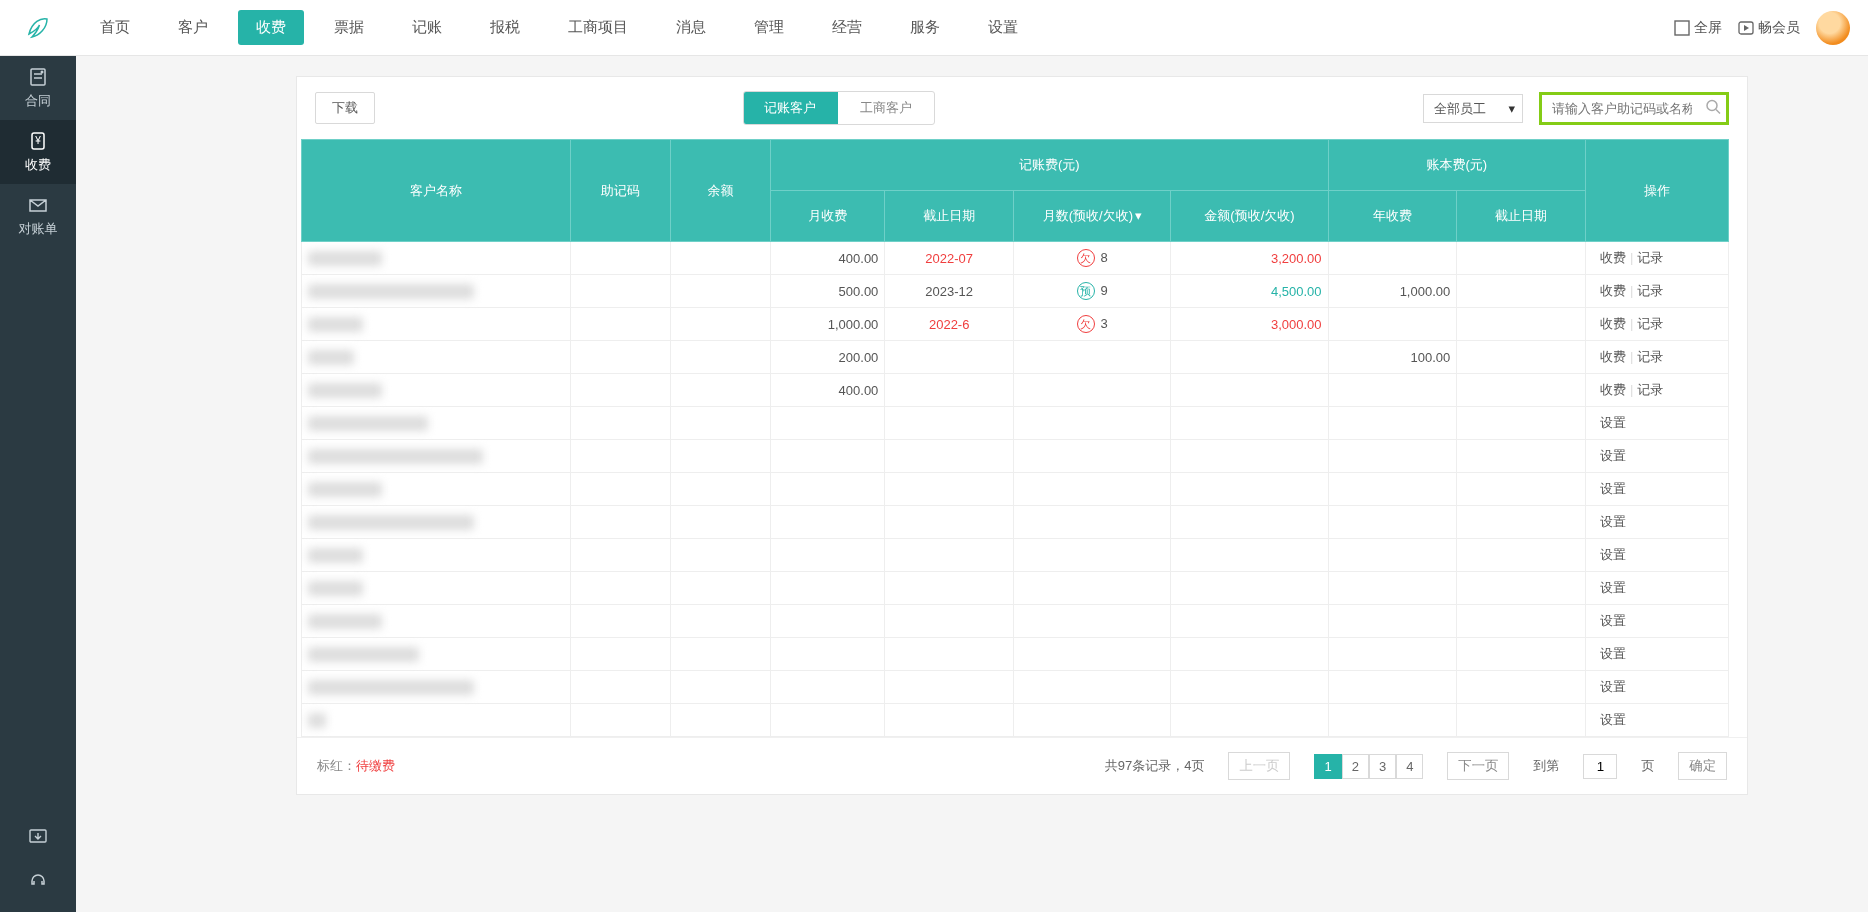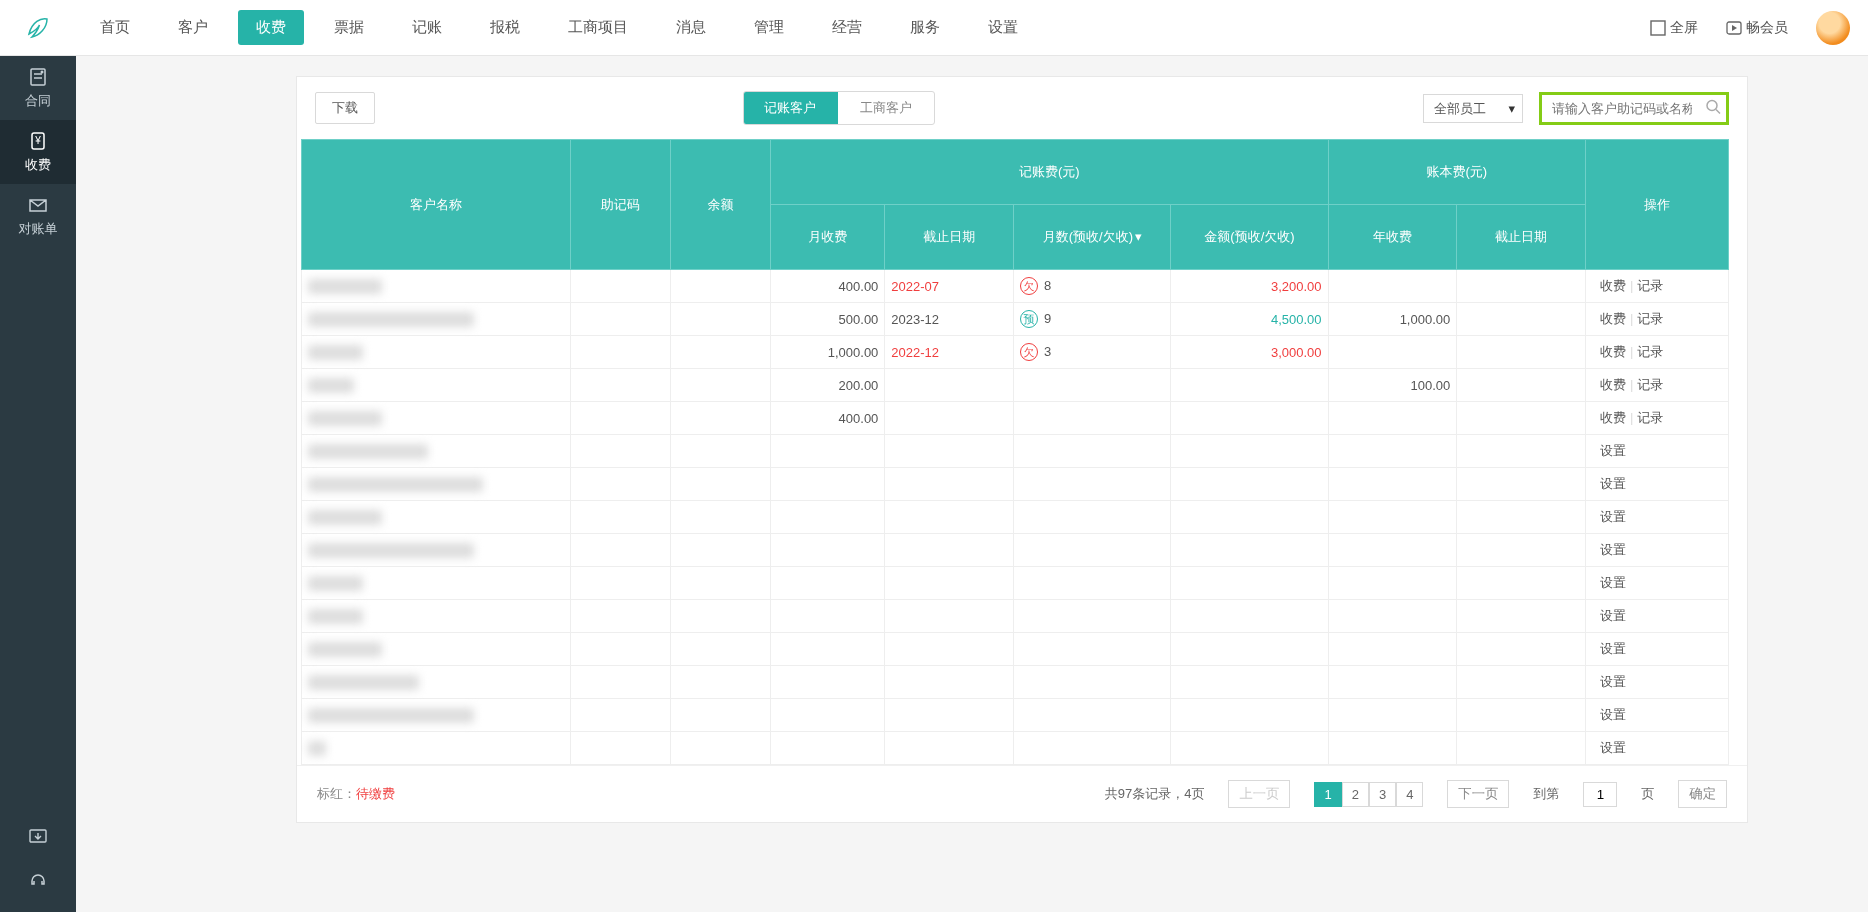--- a/index.html
+++ b/index.html
@@ -5,21 +5,21 @@
 * { margin: 0; padding: 0; box-sizing: border-box; }
 body { font-family: "Microsoft YaHei", Arial, sans-serif; font-size: 13px; color: #333; background: #f5f5f5; overflow: hidden; }
 
 
 .topnav { height: 56px; background: #fff; display: flex; align-items: center; border-bottom: 1px solid #e6e6e6; padding-left: 0; }
 .logo-box { width: 76px; height: 56px; display: flex; align-items: center; justify-content: center; }
 .logo-box svg { width: 30px; height: 30px; }
 .topnav-items { display: flex; align-items: center; flex: 1; }
 .topnav-item { padding: 8px 18px; font-size: 15px; color: #555; cursor: pointer; border-radius: 3px; margin: 0 6px; }
 .topnav-item.active { background: #26b3a8; color: #fff; }
-.topnav-right { display: flex; align-items: center; gap: 28px; padding-right: 18px; }
+.topnav-right { display: flex; align-items: center; gap: 16px; padding-right: 18px; }
 .topright-btn { display: flex; align-items: center; gap: 4px; font-size: 14px; color: #555; cursor: pointer; }
 .avatar { width: 34px; height: 34px; border-radius: 50%; background: radial-gradient(circle at 40% 35%, #ffd9a0 35%, #f28c1e 70%); position: relative; }
 
 
 .sidebar { position: absolute; top: 56px; left: 0; bottom: 0; width: 76px; background: #2b3a42; display: flex; flex-direction: column; }
 .side-item { height: 64px; display: flex; flex-direction: column; align-items: center; justify-content: center; color: #c6d0d6; cursor: pointer; font-size: 13px; gap: 4px; }
 .side-item.active { background: #1f2c33; color: #fff; }
 .side-item svg { width: 22px; height: 22px; }
 .side-bottom { margin-top: auto; padding-bottom: 12px; }
 .side-bot-item { height: 42px; display: flex; align-items: center; justify-content: center; color: #c6d0d6; cursor: pointer; }
@@ -38,24 +38,24 @@
 .select-wrap select { border: 1px solid #d9d9d9; background: #fff; padding: 6px 28px 6px 10px; font-size: 13px; color: #555; appearance: none; min-width: 100px; cursor: pointer; }
 .select-wrap .caret { position: absolute; right: 8px; top: 50%; transform: translateY(-50%); pointer-events: none; }
 .search-wrap { position: relative; margin-left: 6px; }
 .search-wrap input { border: 3px solid #84cc16; padding: 6px 34px 6px 10px; font-size: 13px; width: 190px; }
 .search-wrap .search-icon { position: absolute; right: 8px; top: 50%; transform: translateY(-50%); color: #aaa; }
 
 
 .table-wrap { position: relative; flex: 1; padding: 0 18px 0 4px; overflow: hidden; display: flex; }
 .table-scroll { flex: 1; overflow-y: auto; }
 table { width: 100%; border-collapse: collapse; }
-thead th { background: #3cbcb1; color: #fff; font-weight: normal; font-size: 13px; padding: 23px 4px; border: 1px solid #6fd0c8; text-align: center; }
+thead th { background: #3cbcb1; color: #fff; font-weight: normal; font-size: 13px; padding: 16px 4px; border: 1px solid #6fd0c8; text-align: center; }
 tbody td { border: 1px solid #eee; padding: 7px 6px; font-size: 13px; text-align: right; color: #555; height: 32px; }
 tbody td.name-cell { text-align: left; color: #444; }
-tbody td.center { text-align: left; }
+tbody td.center { text-align: center; }
 tbody td.red { color: #f03e3e; }
 tbody td.teal { color: #26b3a8; }
 .badge { display: inline-flex; width: 18px; height: 18px; border-radius: 50%; align-items: center; justify-content: center; font-size: 11px; margin-right: 6px; }
 .badge-red { border: 1px solid #f03e3e; color: #f03e3e; }
 .badge-teal { border: 1px solid #26b3a8; color: #26b3a8; }
 .op-link { color: #555; cursor: pointer; padding: 0 4px; }
 .op-sep { color: #ddd; }
 .sort-caret { display: inline-block; margin-left: 2px; }
 
 
@@ -227,21 +227,21 @@
                 <td class="teal">4,500.00</td>
                 <td>1,000.00</td>
                 <td></td>
                 <td class="center" style="text-align:left;padding-left:10px"><span class="op-link">收费</span><span class="op-sep">|</span><span class="op-link">记录</span></td>
               </tr>
               <tr>
                 <td class="name-cell"><span class="blur">██████</span></td>
                 <td></td>
                 <td></td>
                 <td>1,000.00</td>
-                <td class="center red">2022-12</td>
+                <td class="center red">2022-6</td>
                 <td class="center"><span class="badge badge-red">欠</span>3</td>
                 <td class="red">3,000.00</td>
                 <td></td>
                 <td></td>
                 <td class="center" style="text-align:left;padding-left:10px"><span class="op-link">收费</span><span class="op-sep">|</span><span class="op-link">记录</span></td>
               </tr>
               <tr>
                 <td class="name-cell"><span class="blur">█████</span></td>
                 <td></td>
                 <td></td>

